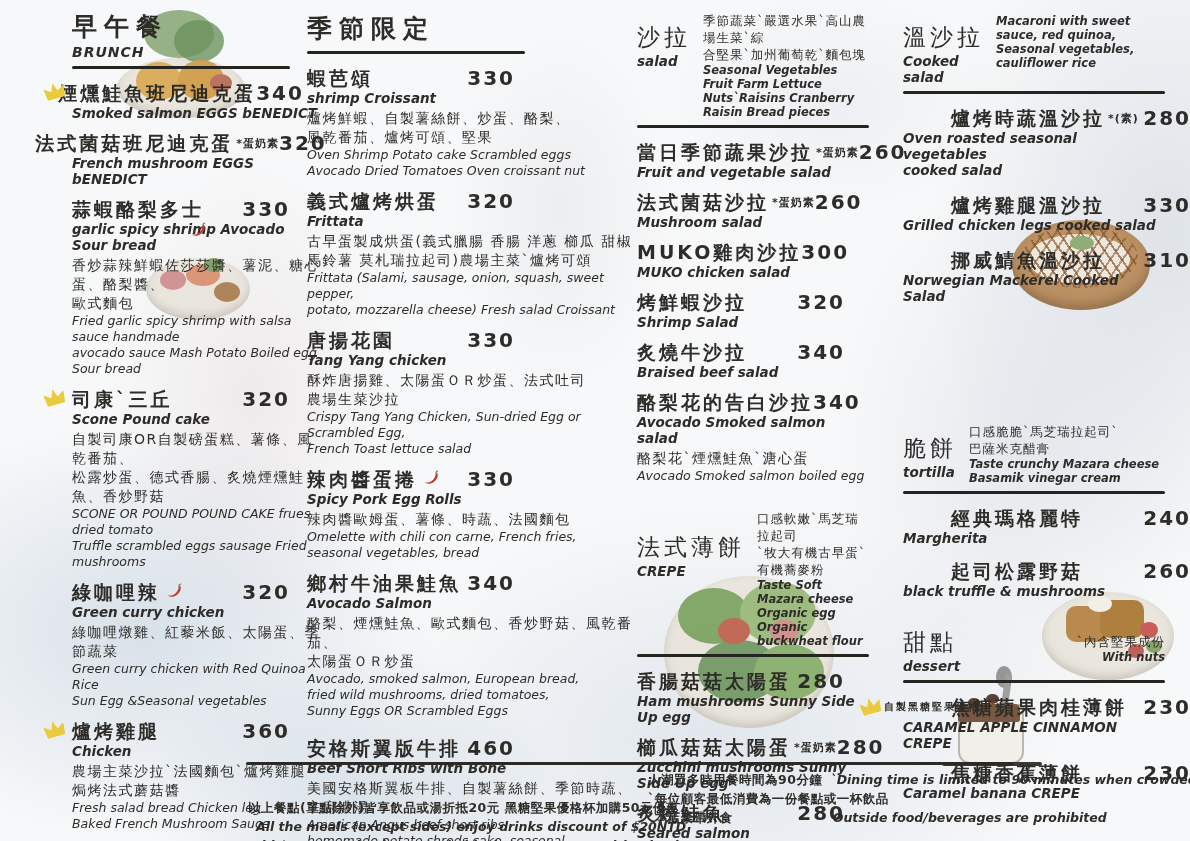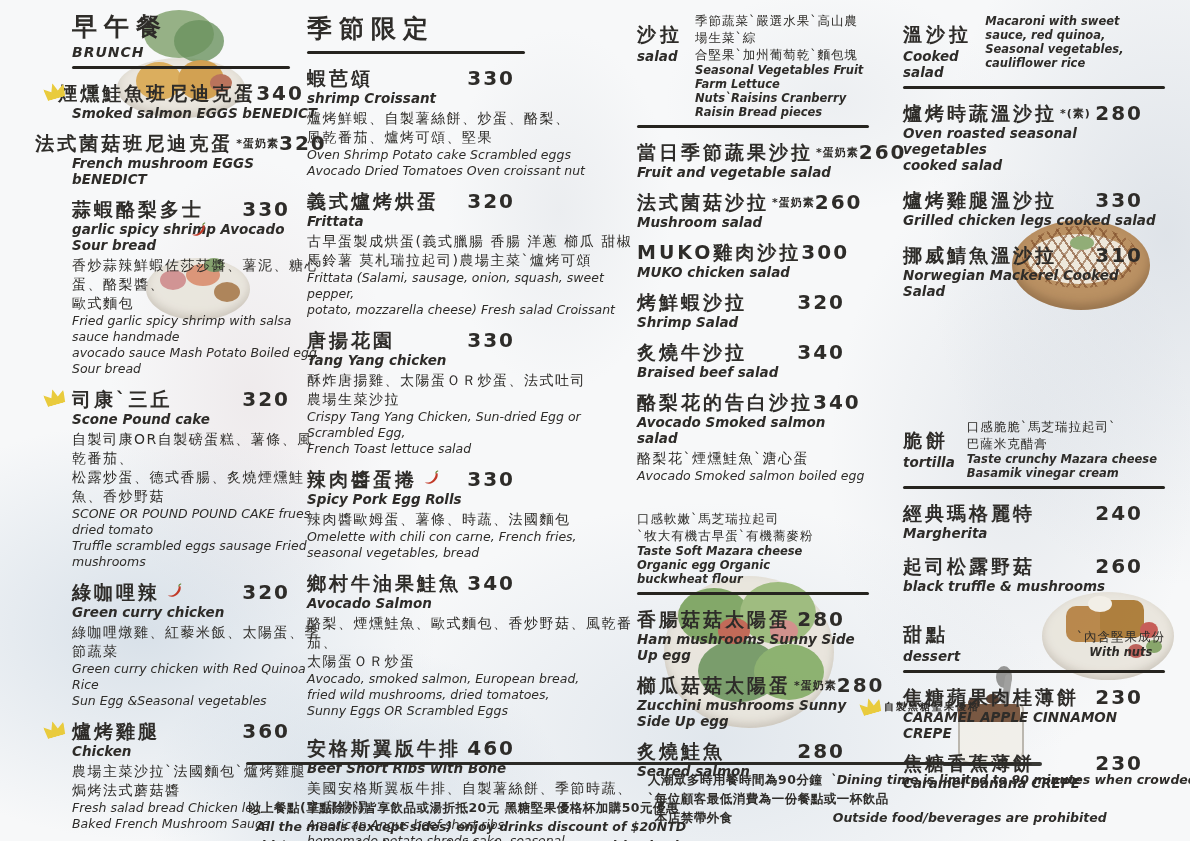--- a/index.html
+++ b/index.html
@@ -30,34 +30,34 @@
   .sec-title-zh { font-size:25px; font-weight:700; letter-spacing:7px; }
   .sec-title-en { font-size:14px; font-style:italic; font-weight:600; letter-spacing:1px; margin-top:1px; }
   .rule { height:3px; background:#26241f; border-radius:2px; margin:6px 0 13px 0; }
   .rule-sm { width:218px; }
 
   .item { position:relative; margin-bottom:11px; }
   .row  { position:relative; display:flex; align-items:flex-start; }
   #col-brunch   .row { width:218px;justify-content:center; }
   #col-seasonal .row { width:208px; }
   #col-salads   .row { width:208px; }
-  #col-right    .row { width:240px; }
+  #col-right    .row { width:240px;margin-left:48px; }
   .zh-name { font-size:19px; font-weight:600; letter-spacing:3px; line-height:23px; white-space:nowrap; }
   .tag { font-size:11px; font-weight:600; letter-spacing:1px; margin-left:3px; margin-top:4px; white-space:nowrap; }
   .price { font-size:20px; font-weight:600; letter-spacing:2px; margin-left:auto; line-height:23px; }
   .en { font-size:13.5px; font-style:italic; font-weight:700; line-height:16px; white-space:pre-line; }
   .desc-zh { font-size:14px; letter-spacing:1.5px; line-height:19px; margin-top:3px; white-space:pre-line; }
   .desc-en { font-size:12.5px; font-style:italic; line-height:16px; white-space:pre-line; }
 
   .sec-head { display:flex; gap:12px; align-items:flex-start; margin-bottom:2px; }
-  .side-label-zh { font-size:19px; font-weight:700; letter-spacing:4px; white-space:nowrap; }
+  .side-label-zh { font-size:23px; font-weight:400; letter-spacing:4px; white-space:nowrap; }
   .side-label-en { font-size:13.5px; font-style:italic; font-weight:600; }
   .note-zh { font-size:12.5px; letter-spacing:1px; line-height:17px; white-space:pre-line; }
   .note-en { font-size:11.5px; font-style:italic; font-weight:600; line-height:14px; white-space:pre-line; }
-  .push { margin-left:auto; text-align:center; }
+  .push { margin-left:auto; text-align:right; }
 
   .crown {
     position:absolute; left:-28px; top:1px; width:21px; height:16px; background:#e9cb3d;
     clip-path:polygon(8% 100%, 0 22%, 34% 52%, 50% 0, 66% 52%, 100% 22%, 92% 100%);
     transform:rotate(-16deg);
   }
   .crown-abs { position:absolute; }
   .chili { width:17px; height:17px; margin-left:6px; margin-top:1px; flex:none; }
   .chili-overlay { position:absolute; left:112px; top:22px; }
 
@@ -383,20 +383,24 @@
       <div class="row">
         <span class="zh-name">酪梨花的告白沙拉</span>
         <span class="price">340</span>
       </div>
       <div class="en">Avocado  Smoked salmon salad</div>
       <div class="desc-zh">酪梨花`煙燻鮭魚`溏心蛋</div>
       <div class="desc-en">Avocado  Smoked salmon  boiled egg</div>
     </div>
 
     <div class="sec-head" style="margin-top:26px;">
+      <div style="margin-top:22px;">
+        <div class="side-label-zh">法式薄餅</div>
+        <div class="side-label-en">CREPE</div>
+      </div>
       <div>
         <div class="note-zh">口感軟嫩`馬芝瑞拉起司
 `牧大有機古早蛋`有機蕎麥粉</div>
         <div class="note-en">Taste Soft Mazara cheese
 Organic egg Organic
 buckwheat flour</div>
       </div>
     </div>
     <div class="rule"></div>
 

